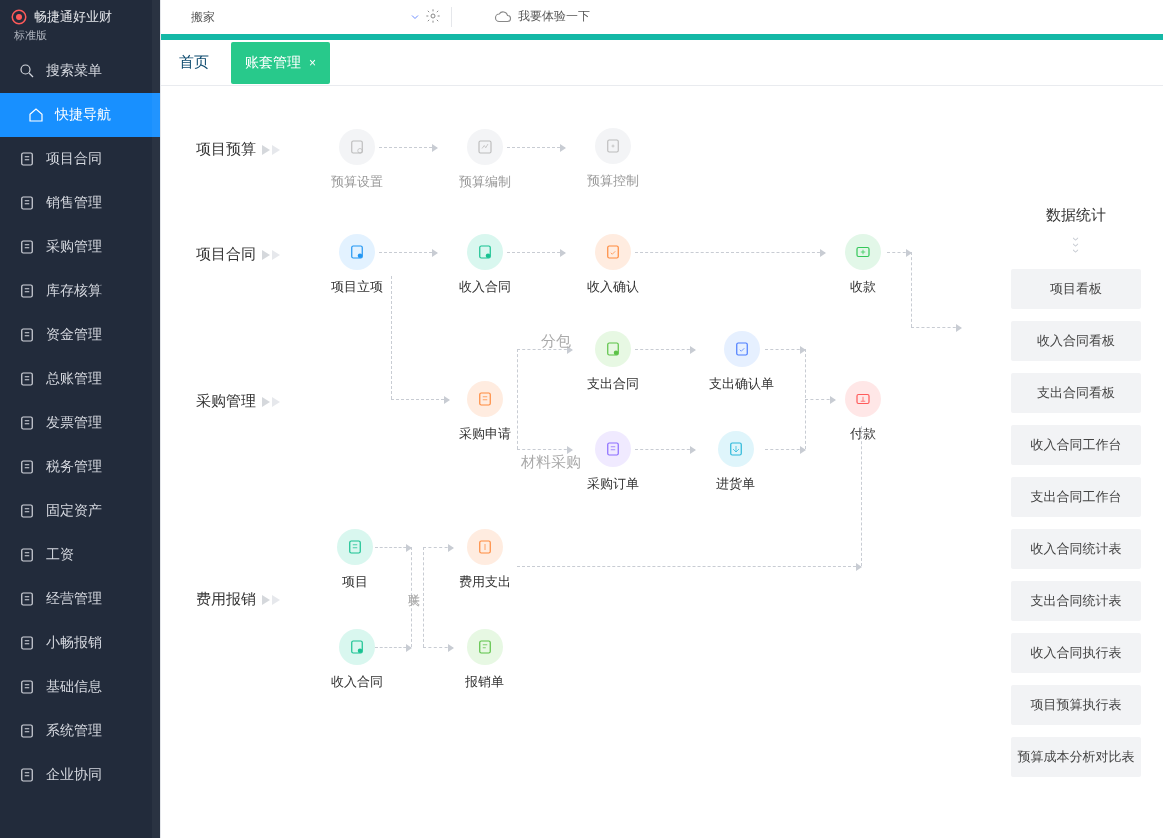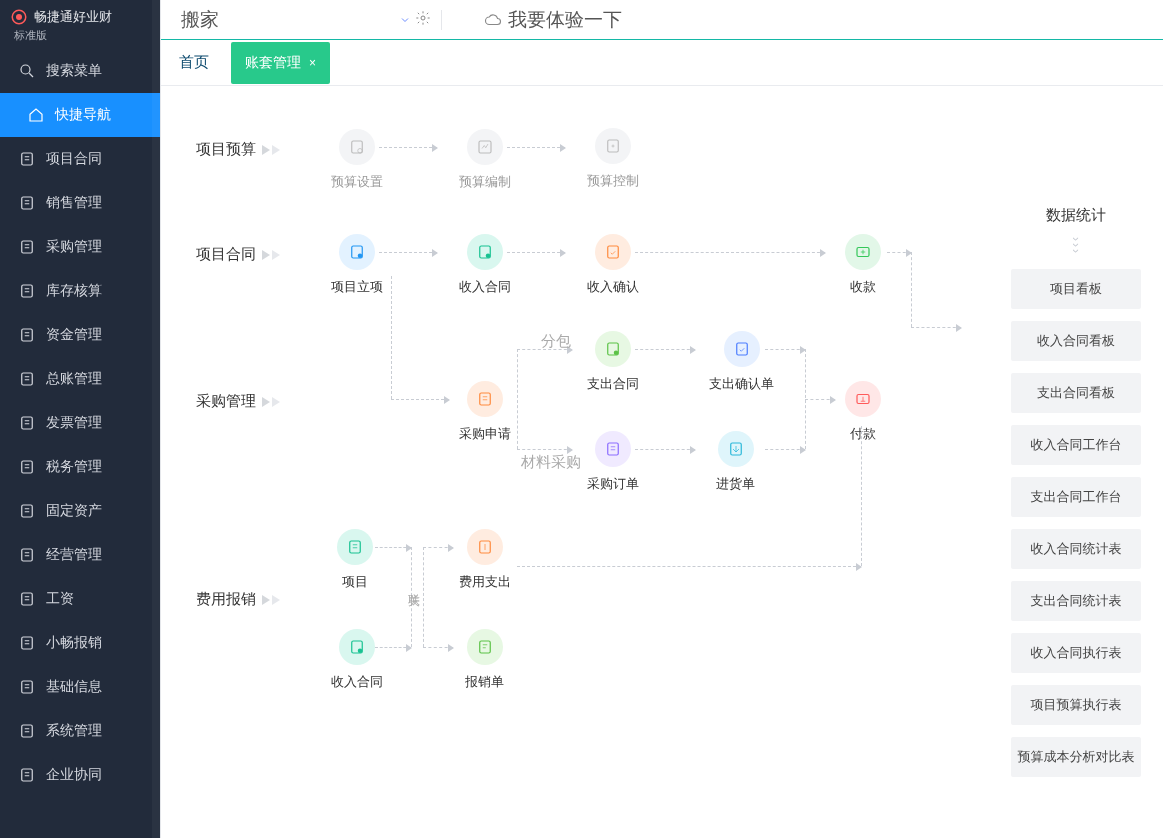--- a/index.html
+++ b/index.html
@@ -11,25 +11,25 @@
 .brand svg { width:18px; height:18px; }
 .edition { font-size:11px; color:#aeb3bd; padding:0 0 6px 14px; }
 .side-list { flex:1; overflow-y:auto; }
 .side-item { height:44px; display:flex; align-items:center; gap:10px; padding:0 18px; font-size:14px; color:#d5d8df; cursor:pointer; }
 .side-item.active { background:#1890ff; color:#fff;padding-left:27px; }
 .side-item .ico { width:18px; height:18px; display:flex; align-items:center; justify-content:center; }
 .side-scroll { position:absolute; right:0; top:0; width:8px; height:838px; background:rgba(255,255,255,.04); }
 
 
 .main { flex:1; display:flex; flex-direction:column; border-left:1px solid #e5e7eb; }
-.topbar { height:40px; display:flex; align-items:center; border-bottom:1px solid #14b8a6; padding:0 20px; font-size:19px; color:#555; }
+.topbar { height:40px; display:flex; align-items:center; border-bottom:6px solid #14b8a6; padding:0 30px; font-size:12px; color:#555; }
 .sel { display:flex; align-items:center; gap:6px; width:230px; }
 .sel svg { width:12px; height:12px; }
 .gear { margin-left:4px; color:#888; }
-.exp { display:flex; align-items:center; gap:6px; margin-left:26px; color:#555; }
+.exp { display:flex; gap:6px; margin-left:26px; color:#555; }
 .divider { width:1px; height:20px; background:#e5e7eb; margin:0 16px 0 10px; }
 
 .tabs { height:46px; display:flex; align-items:center; padding:0 18px; gap:22px; border-bottom:1px solid #e9ebef; }
 .tab-home { font-size:15px; color:#0c4a6e; cursor:pointer; }
 .tab-active { background:#28c98b; color:#fff; font-size:14px; padding:12px 14px; border-radius:2px; display:flex; align-items:center; gap:8px; cursor:pointer; }
 .tab-active .x { font-size:12px; }
 
 .canvas { flex:1; position:relative; background:#fff; overflow:hidden; }
 
 
@@ -168,30 +168,30 @@
         </span>
         <span>固定资产</span>
       </div>
       <div class="side-item">
         <span class="ico">
           <svg viewBox="0 0 24 24" fill="none">
             <rect x="5" y="4" width="14" height="16" rx="2" stroke-width="1.6" fill="none"></rect>
             <path d="M9 9h6M9 13h6" stroke-width="1.4"></path>
           </svg>
         </span>
+        <span>工资</span>
+      </div>
+      <div class="side-item">
+        <span class="ico">
+          <svg viewBox="0 0 24 24" fill="none">
+            <rect x="5" y="4" width="14" height="16" rx="2" stroke-width="1.6" fill="none"></rect>
+            <path d="M9 9h6M9 13h6" stroke-width="1.4"></path>
+          </svg>
+        </span>
         <span>经营管理</span>
-      </div>
-      <div class="side-item">
-        <span class="ico">
-          <svg viewBox="0 0 24 24" fill="none">
-            <rect x="5" y="4" width="14" height="16" rx="2" stroke-width="1.6" fill="none"></rect>
-            <path d="M9 9h6M9 13h6" stroke-width="1.4"></path>
-          </svg>
-        </span>
-        <span>工资</span>
       </div>
       <div class="side-item">
         <span class="ico">
           <svg viewBox="0 0 24 24" fill="none">
             <rect x="5" y="4" width="14" height="16" rx="2" stroke-width="1.6" fill="none"></rect>
             <path d="M9 9h6M9 13h6" stroke-width="1.4"></path>
           </svg>
         </span>
         <span>小畅报销</span>
       </div>

